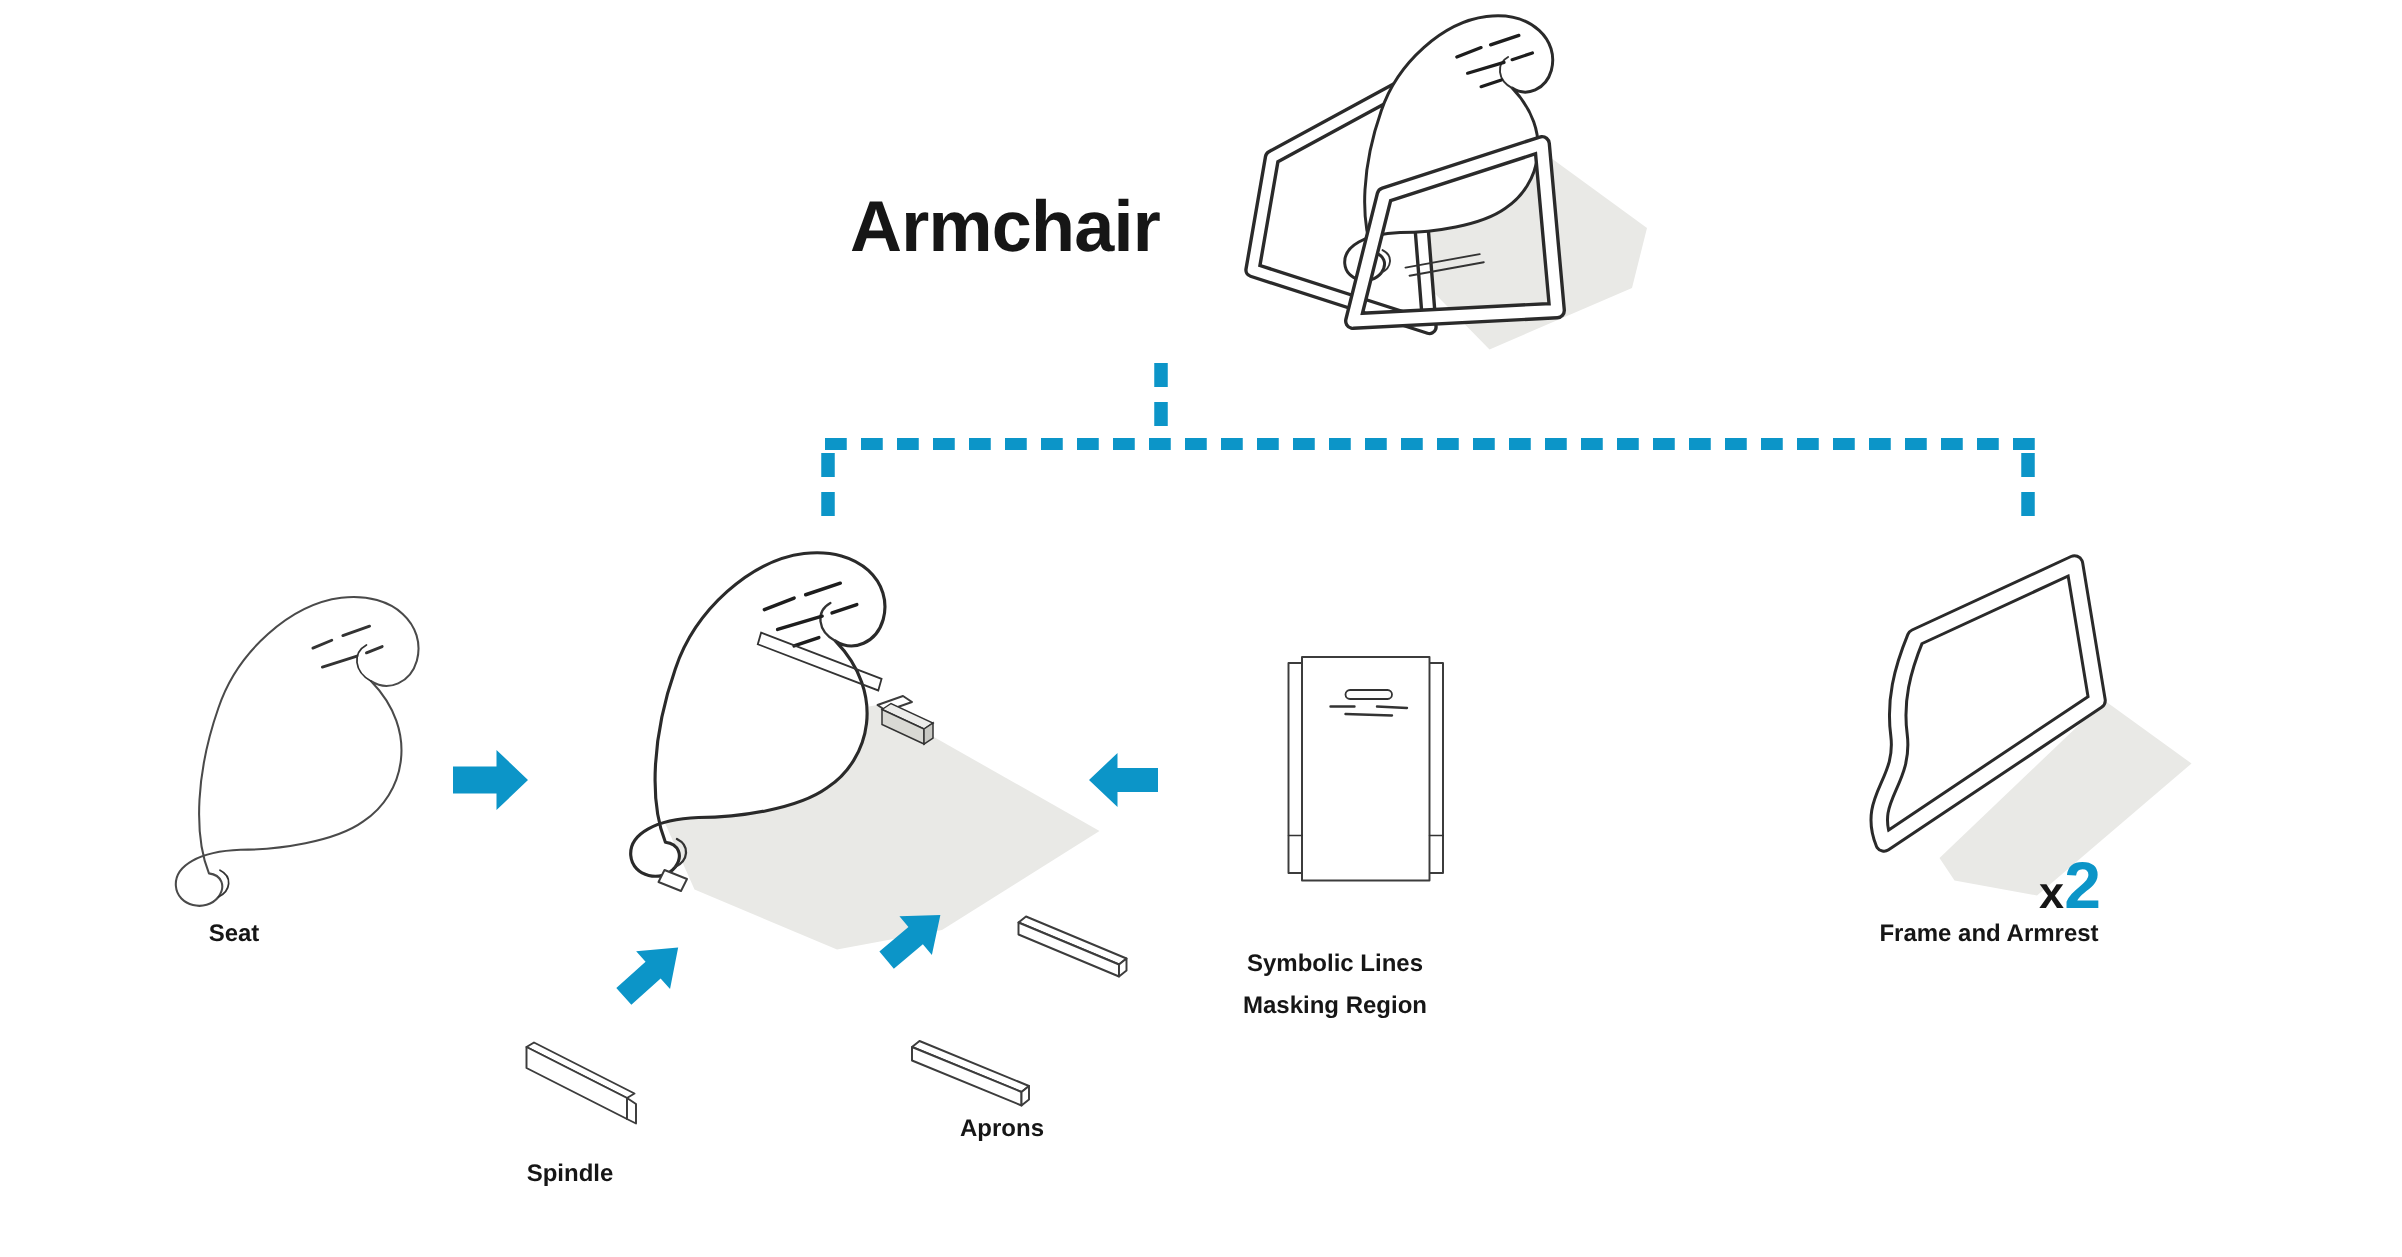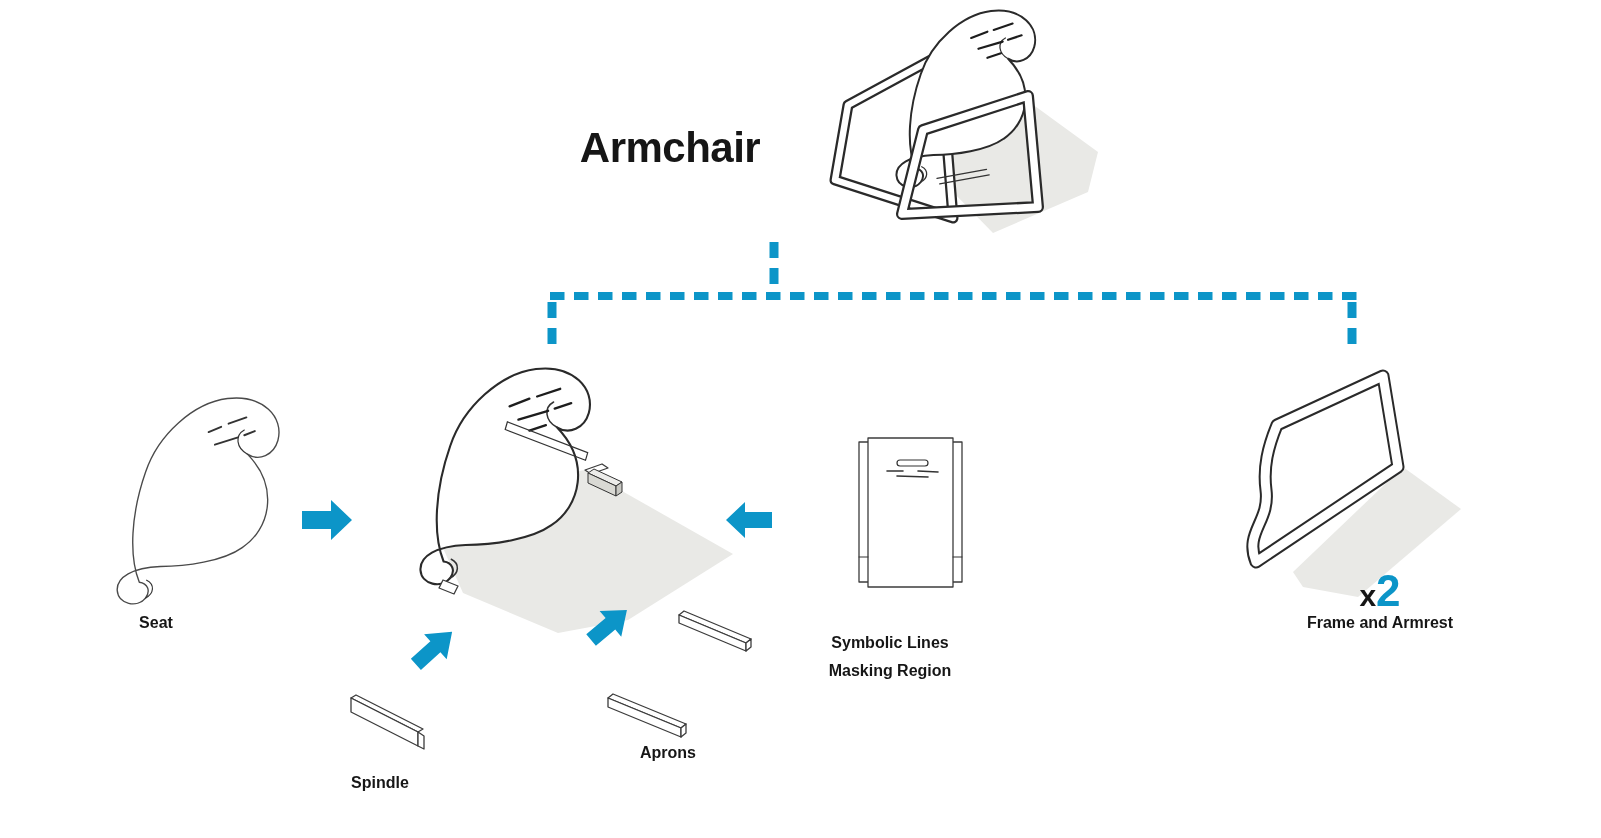--- a/index.html
+++ b/index.html
@@ -12,21 +12,21 @@
   html,body{margin:0;padding:0;background:#fff;}
   .canvas{
     position:relative;width:1601px;height:838px;background:#ffffff;
     font-family:"Liberation Sans",sans-serif;overflow:hidden;
   }
   .abs{position:absolute;}
   .lbl{
     position:absolute;font-weight:700;color:var(--ink);
     text-align:center;white-space:nowrap;
   }
-  .lbl.title{font-size:42px;letter-spacing:-0.5px;}
+  .lbl.title{font-size:48px;letter-spacing:-0.5px;}
   .lbl.node{font-size:16px;}
   .lbl.twoline{white-space:normal;line-height:28px;}
   .qty{
     position:absolute;text-align:center;font-weight:700;color:var(--ink);
   }
   .qty .x{font-size:30px;}
   .qty .n{font-size:44px;color:var(--accent);}
   svg{display:block;}
   .band-dark{fill:none;stroke:var(--outline);stroke-linejoin:round;stroke-linecap:round;}
   .band-light{fill:none;stroke:#ffffff;stroke-linejoin:round;stroke-linecap:round;}
@@ -185,15 +185,15 @@
   <svg class="abs" style="left:1198px;top:362px;" width="268" height="288" viewBox="0 0 268 288">
     <polygon class="shadow" points="95,210 205,105 263,147 160,235 105,225"></polygon>
     <g>
       <path class="band-dark" stroke-width="13" d="M79,63 L185,14 L200,105 L58,200 C46,170 72,160 68,128 C65,105 70,85 79,63 Z"></path>
       <path class="band-light" stroke-width="9" d="M79,63 L185,14 L200,105 L58,200 C46,170 72,160 68,128 C65,105 70,85 79,63 Z"></path>
     </g>
   </svg>
   <div class="qty" style="left:1280px;top:566px;width:200px;">
     <span class="x">x</span><span class="n">2</span>
   </div>
-  <div class="lbl node" style="left:1240px;top:614px;width:280px;">Frame and Armrest</div>
+  <div class="lbl node" style="left:1186px;top:614px;width:280px;">Frame and Armrest</div>
 
 </div>
 
 </body></html>

